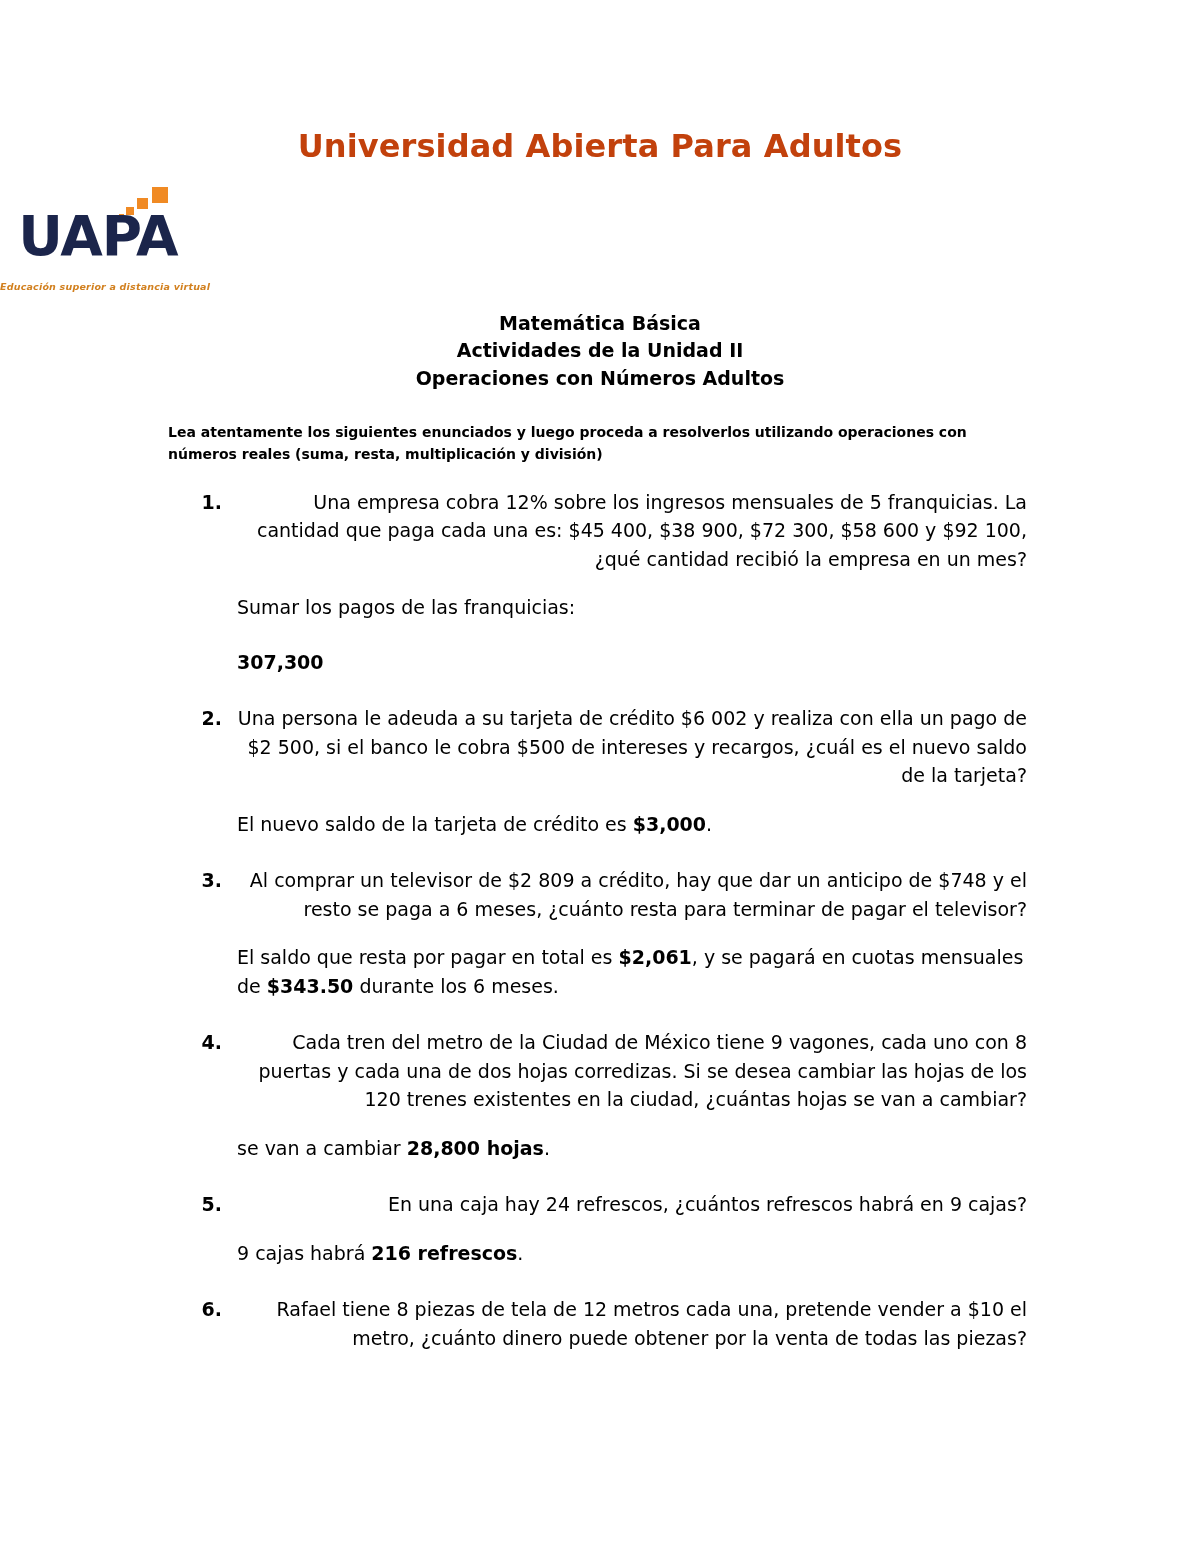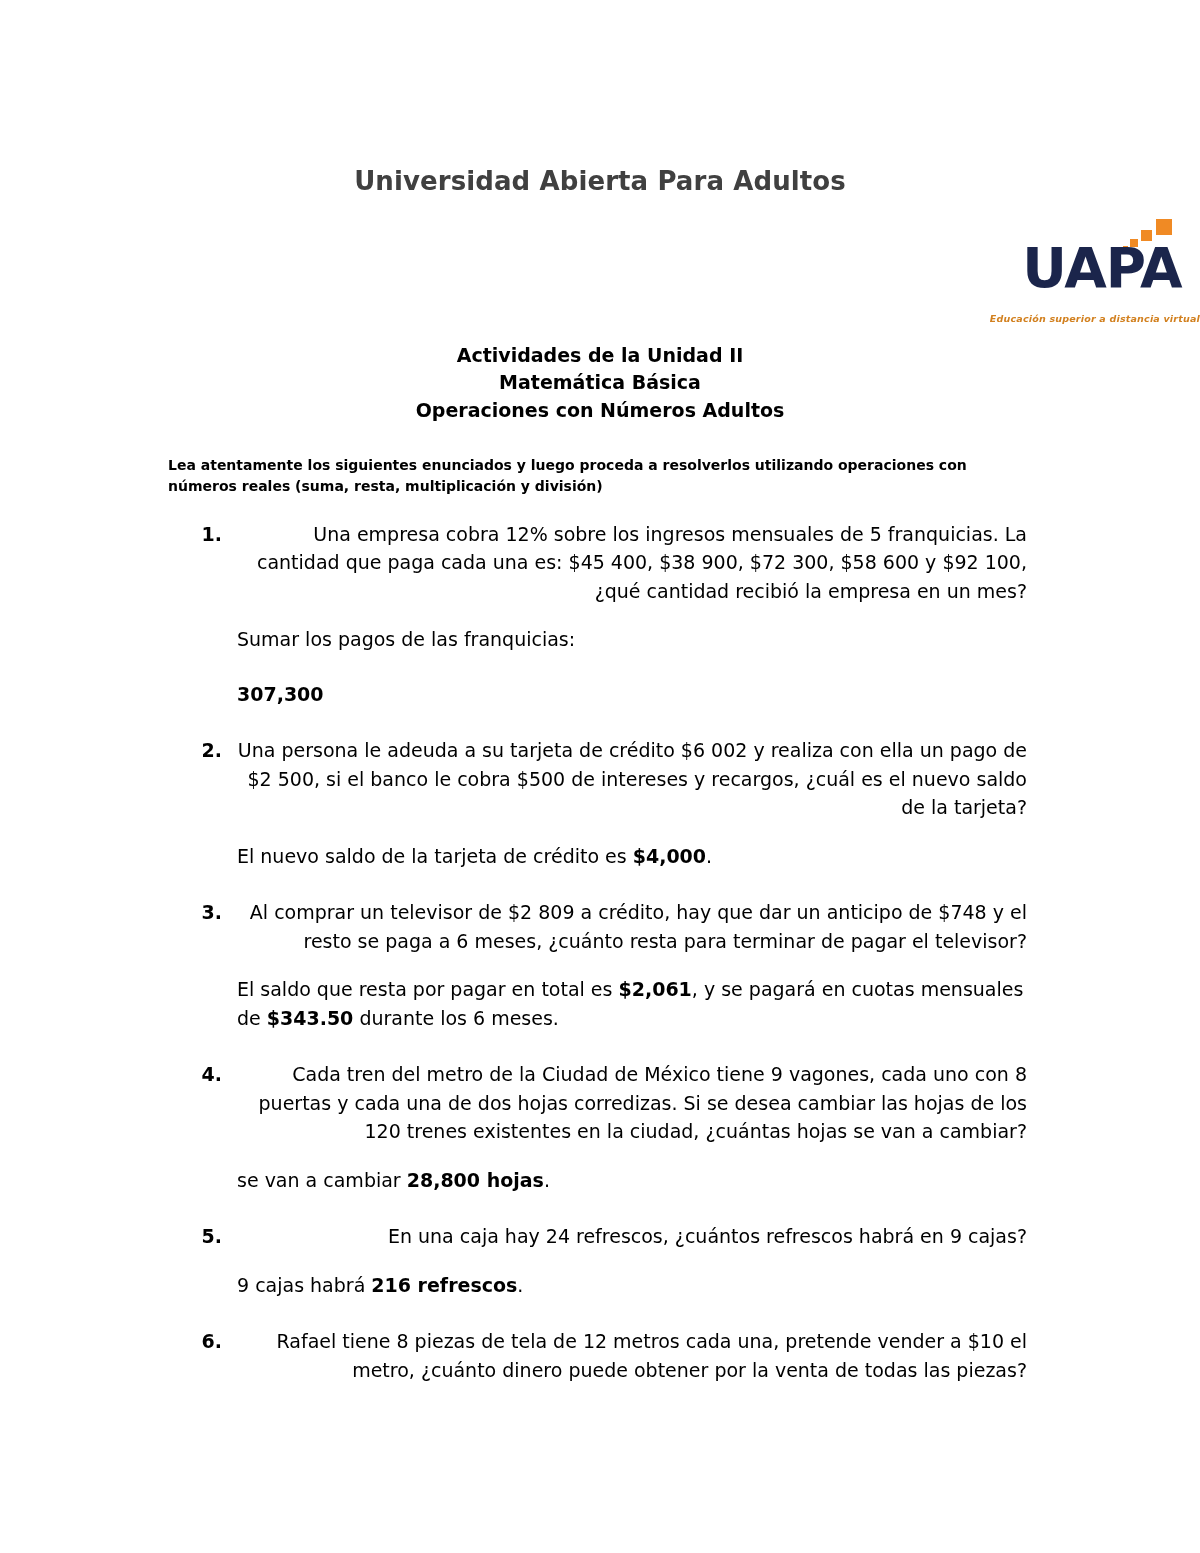--- a/index.html
+++ b/index.html
@@ -21,33 +21,32 @@
     box-sizing: border-box;
     padding: 0;
     position: relative;
     background: #ffffff;
   }
   .doc-header {
     text-align: center;
     padding-top: 128px;
   }
   .univ-title {
-    font-size: 26px;
-    font-weight: bold;
-    color: #404040;
+    font-size: 32px;
+    font-weight: bold;
+    color: #c2410c;
     letter-spacing: 0.1px;
     line-height: 1.15;
-    margin-top: 39px;
   }
   
   .logo-wrap {
     margin-top: 22px;
     display: flex;
     flex-direction: column;
-    align-items: flex-end;
+    align-items: flex-start;
     justify-content: center;
   }
   .logo-box {
     position: relative;
     width: 196px;
     height: 82px;
   }
   .logo-squares {
     position: absolute;
     left: 108px;
@@ -170,42 +169,42 @@
           <span class="sq s3"></span>
           <span class="sq s4"></span>
           <span class="sq s5"></span>
         </div>
         <div class="logo-text">UAPA</div>
       </div>
       <div class="logo-tagline">Educación superior a distancia virtual</div>
     </div>
 
     <div class="subject-block">
+      <div>Matemática Básica</div>
       <div>Actividades de la Unidad II</div>
-      <div>Matemática Básica</div>
       <div>Operaciones con Números Adultos</div>
     </div>
   </div>
 
   <div class="instruction">Lea atentamente los siguientes enunciados y luego proceda a resolverlos utilizando operaciones con números reales (suma, resta, multiplicación y división)</div>
 
   <ol class="problems">
 
     <li>
       <div class="q-text">Una empresa cobra 12% sobre los ingresos mensuales de 5 franquicias. La cantidad que paga cada una es: $45 400, $38 900, $72 300, $58 600 y $92 100,
 ¿qué cantidad recibió la empresa en un mes?</div>
       <div class="a-text">Sumar los pagos de las franquicias:</div>
       <div class="ans-big">307,300</div>
     </li>
     <div class="gap"></div>
 
     <li>
       <div class="q-text">Una persona le adeuda a su tarjeta de crédito $6 002 y realiza con ella un pago de
 $2 500, si el banco le cobra $500 de intereses y recargos, ¿cuál es el nuevo saldo de la tarjeta?</div>
-      <div class="a-text"><span>El nuevo saldo de la tarjeta de crédito es </span><b>$4,000</b><span>.</span></div>
+      <div class="a-text"><span>El nuevo saldo de la tarjeta de crédito es </span><b>$3,000</b><span>.</span></div>
     </li>
     <div class="gap"></div>
 
     <li>
       <div class="q-text">Al comprar un televisor de $2 809 a crédito, hay que dar un anticipo de $748 y el resto se paga a 6 meses, ¿cuánto resta para terminar de pagar el televisor?</div>
       <div class="a-text"><span>El saldo que resta por pagar en total es </span><b>$2,061</b><span>, y se pagará en cuotas mensuales de </span><b>$343.50</b><span> durante los 6 meses.</span></div>
     </li>
     <div class="gap"></div>
 
     <li>

